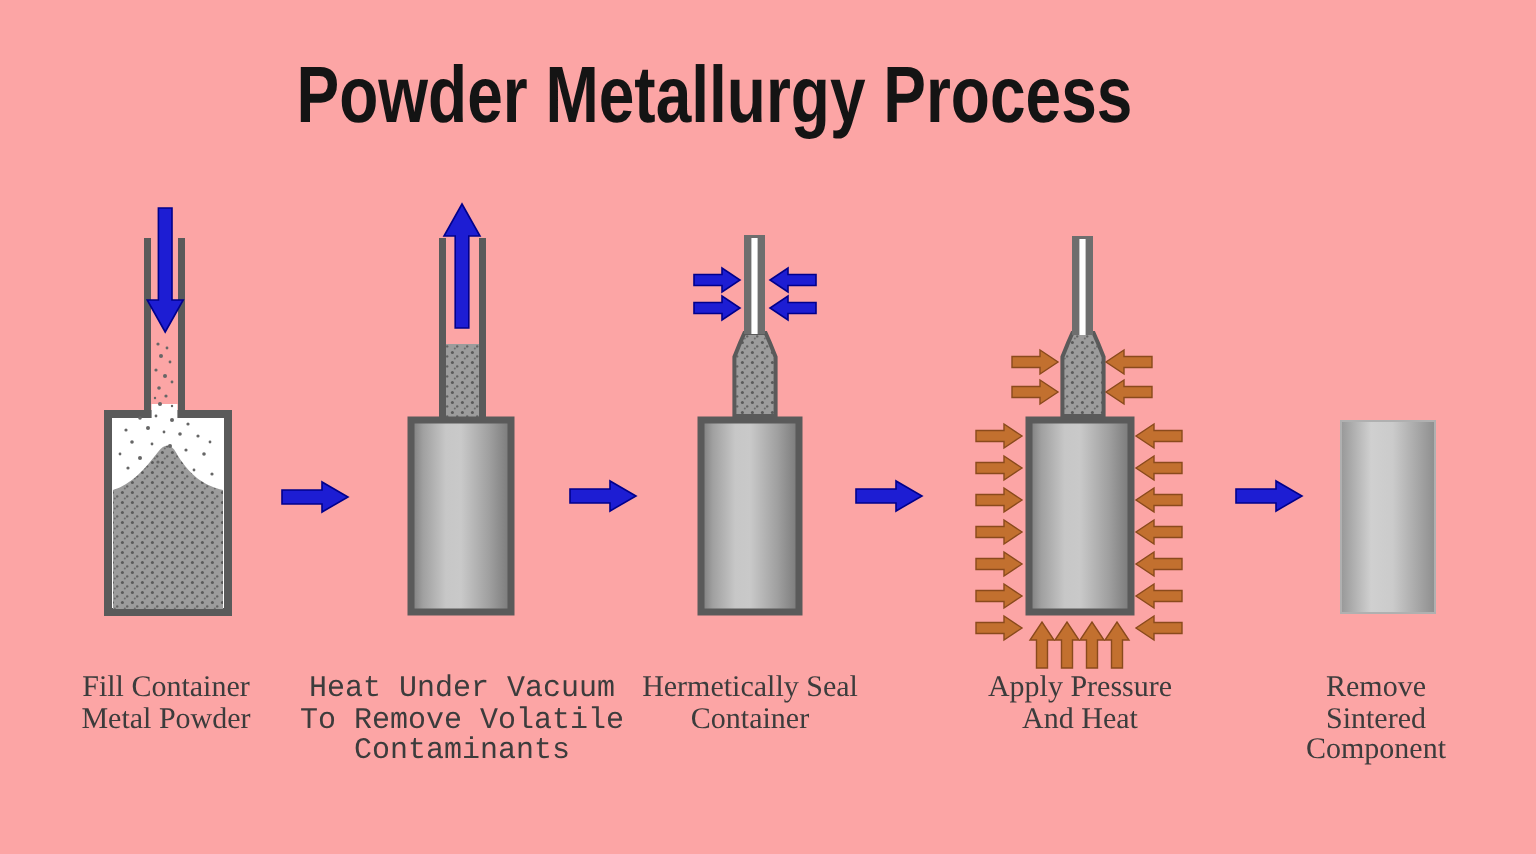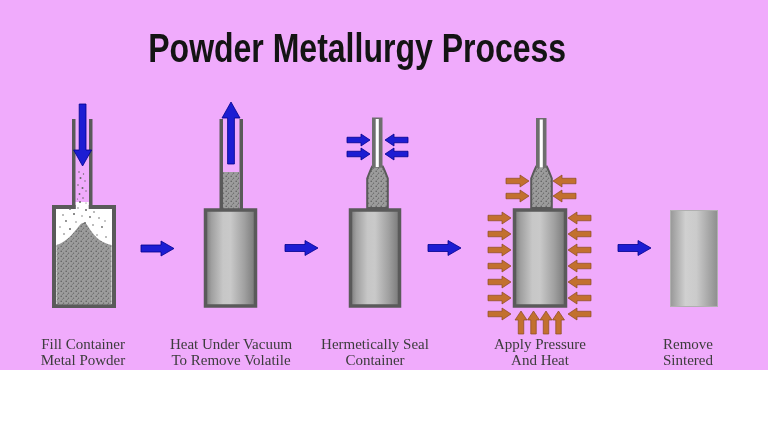--- a/index.html
+++ b/index.html
@@ -1,26 +1,26 @@
 <!DOCTYPE html>
 <html style="--arrow-blue: #1d1dd3; --arrow-blue-outline: #00008b; --arrow-orange: #c2702f; --arrow-orange-outline: #8a4a1c; --container-wall: #5a5a5a; --powder-gray: #9c9c9c; --label-text: #3c3c3c; --title-text: #141414;"><head>
 <meta charset="utf-8">
 <style>
   html,body{margin:0;padding:0;background:#fff;}
-  .canvas{position:relative;width:768px;height:370px;background:#f0abfc;overflow:hidden;
+  .canvas{position:relative;width:768px;height:427px;background:#fca5a5;overflow:hidden;
           font-family:"Liberation Serif", serif;}
   .title{position:absolute;top:27px;left:-54px;right:0;text-align:center;
          font-family:"Liberation Sans", sans-serif;font-weight:700;font-size:40px;
          line-height:1.05;color:var(--title-text,#141414);}
   .title-inner{display:inline-block;transform:scaleX(.8);}
   .diagram{position:absolute;left:0;top:0;width:768px;height:427px;}
   .stage-label{position:absolute;top:337px;width:176px;text-align:center;
                font-size:15px;line-height:15.5px;color:var(--label-text,#3c3c3c);
                white-space:pre-line;}
-  .lbl-1{left:-5px;} .lbl-2{left:143px;} .lbl-3{left:287px;} .lbl-4{left:452px;} .lbl-5{left:600px;}
+  .lbl-1{left:-5px;} .lbl-2{left:143px;font-family:Liberation Mono, monospace;} .lbl-3{left:287px;} .lbl-4{left:452px;} .lbl-5{left:600px;}
 </style>
 </head>
 <body>
 
 <div class="canvas">
 
   <div class="title">
     <span class="title-inner">Powder Metallurgy Process</span>
   </div>
 

